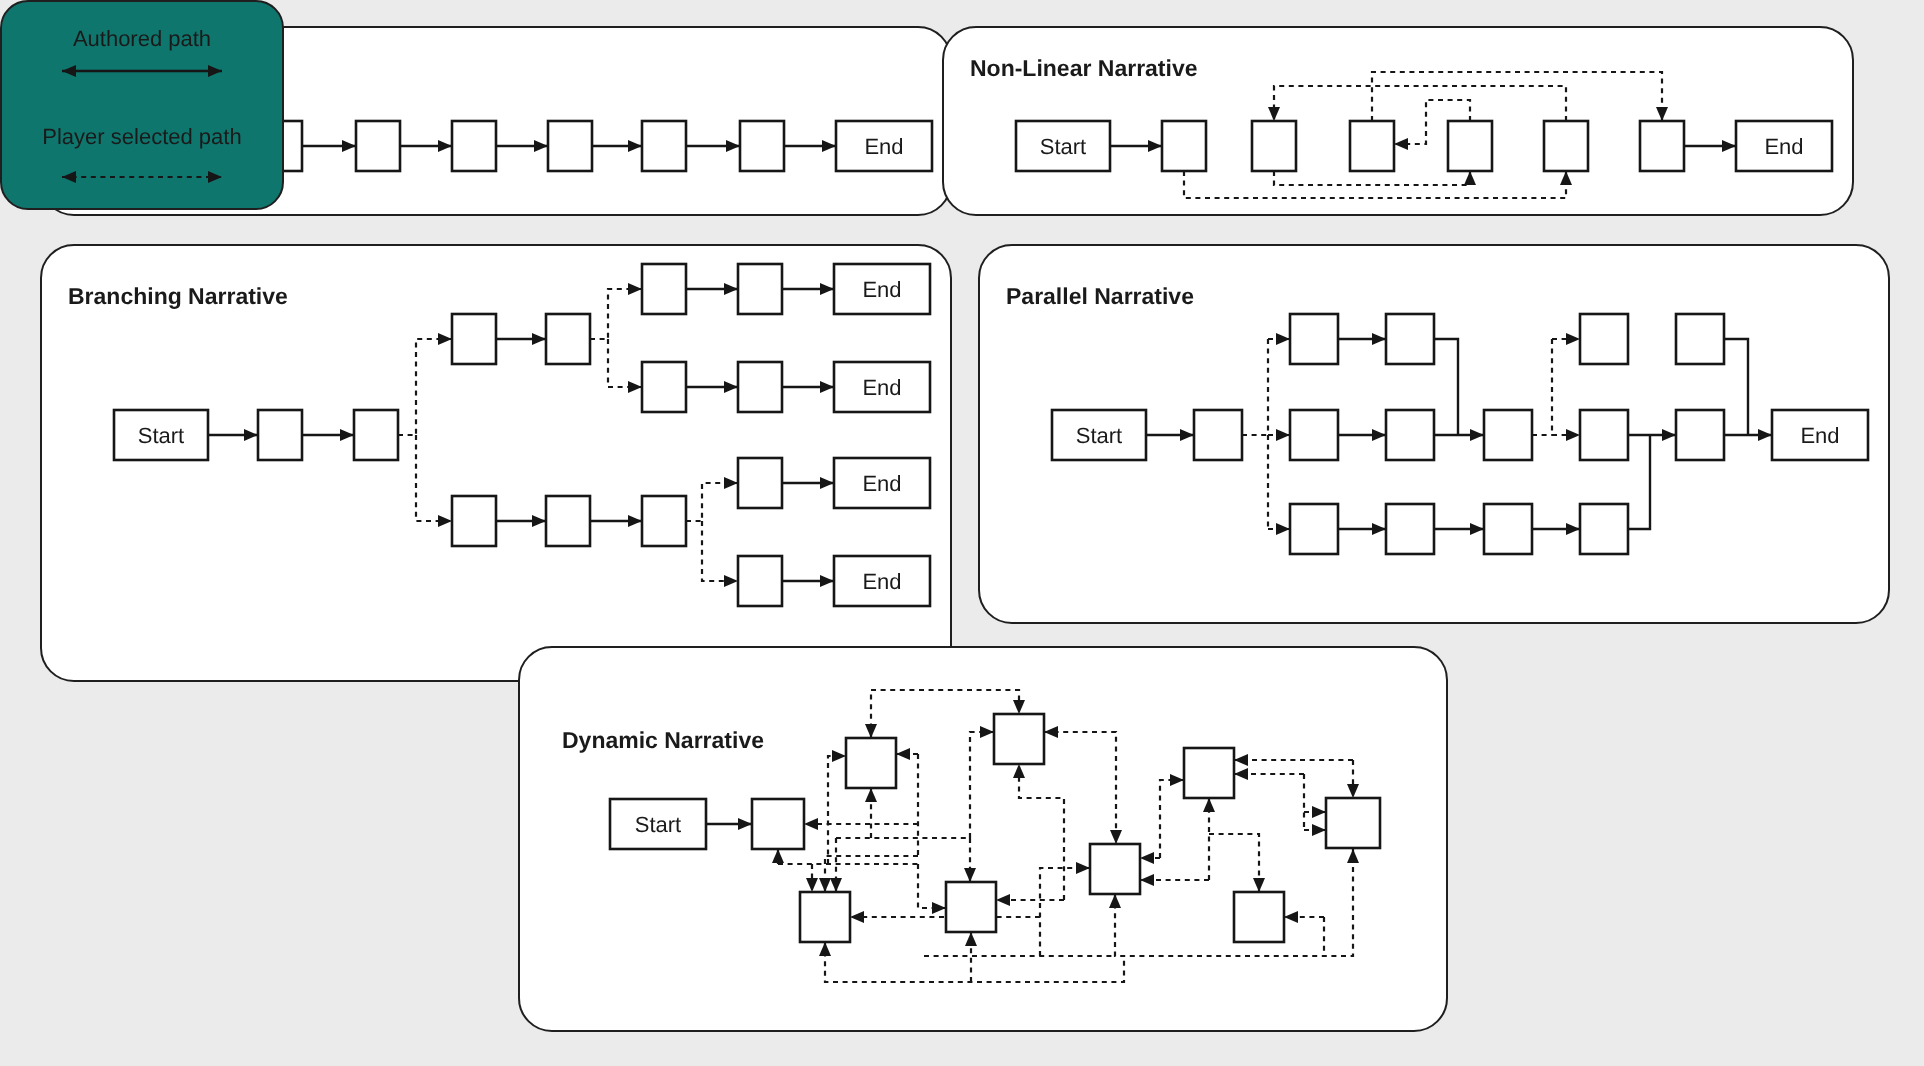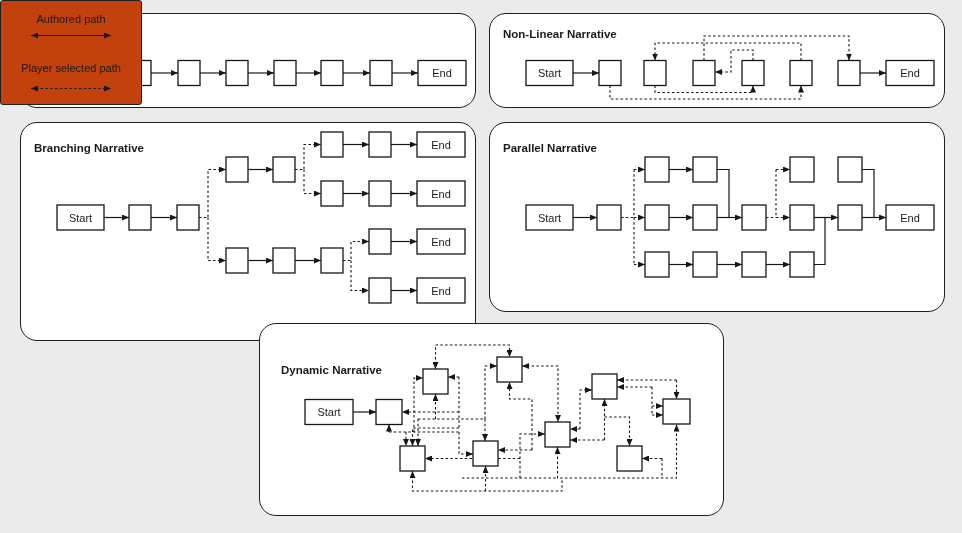--- a/index.html
+++ b/index.html
@@ -1,20 +1,20 @@
 <!DOCTYPE html>
 <html><head>
 <meta charset="utf-8">
 <style>
   html,body{margin:0;padding:0}
   body{background:#ebebeb;font-family:"Liberation Sans",sans-serif}
   #canvas{position:relative;width:962px;height:533px;background:#ebebeb;overflow:hidden}
   .panel{position:absolute;background:#ffffff;border:1.4px solid #1f1f1f;border-radius:17px;box-sizing:border-box}
   .panel svg,#legend svg{display:block;overflow:visible}
-  #legend{position:absolute;background:#c2410c;border:1.4px solid #1f1f1f;border-radius:3px;box-sizing:border-box}
+  #legend{position:absolute;background:#0f766e;border:1.4px solid #1f1f1f;border-radius:14px;box-sizing:border-box}
   .nb{fill:#ffffff;stroke:#161616;stroke-width:1.3}
   .sld{fill:none;stroke:#161616;stroke-width:1.2}
   .dsh{fill:none;stroke:#161616;stroke-width:1.1;stroke-dasharray:2.5 2.3}
   .ttl{font-family:"Liberation Sans",sans-serif;font-size:11.5px;font-weight:bold;fill:#1a1a1a}
   .lbl{font-family:"Liberation Sans",sans-serif;font-size:11px;fill:#1a1a1a;text-anchor:middle}
   .leg{font-family:"Liberation Sans",sans-serif;font-size:11px;fill:#1a1a1a;text-anchor:middle}
 </style>
 </head>
 <body style="background: rgb(235, 235, 235);">
 
@@ -49,21 +49,21 @@
       <rect class="nb" x="157" y="46.5" width="22" height="25"></rect>
       <rect class="nb" x="205" y="46.5" width="22" height="25"></rect>
       <rect class="nb" x="253" y="46.5" width="22" height="25"></rect>
       <rect class="nb" x="300" y="46.5" width="22" height="25"></rect>
       <rect class="nb" x="349" y="46.5" width="22" height="25"></rect>
       <rect class="nb" x="397" y="46.5" width="48" height="25"></rect>
       <text class="lbl" x="421" y="63">End</text>
     </svg>
   </div>
 
-  <div class="panel" style="left:489px;top:13px;width:456px;height:95px">
+  <div class="panel" style="left:471px;top:13px;width:456px;height:95px">
     <svg width="453" height="92" viewBox="0 0 453 92">
       <text class="ttl" x="13" y="24">Non-Linear Narrative</text>
       <g>
         <path class="sld" marker-end="url(#ma)" d="M83 59 H109"></path>
         <path class="sld" marker-end="url(#ma)" d="M370 59 H396"></path>
       </g>
       <g>
         <path class="dsh" marker-end="url(#ma)" d="M214 46.5 V22 H359 V46.5"></path>
         <path class="dsh" marker-end="url(#ma)" d="M311 46.5 V29 H165 V46.5"></path>
         <path class="dsh" marker-end="url(#ma)" d="M263 46.5 V36 H241 V58 H225"></path>

